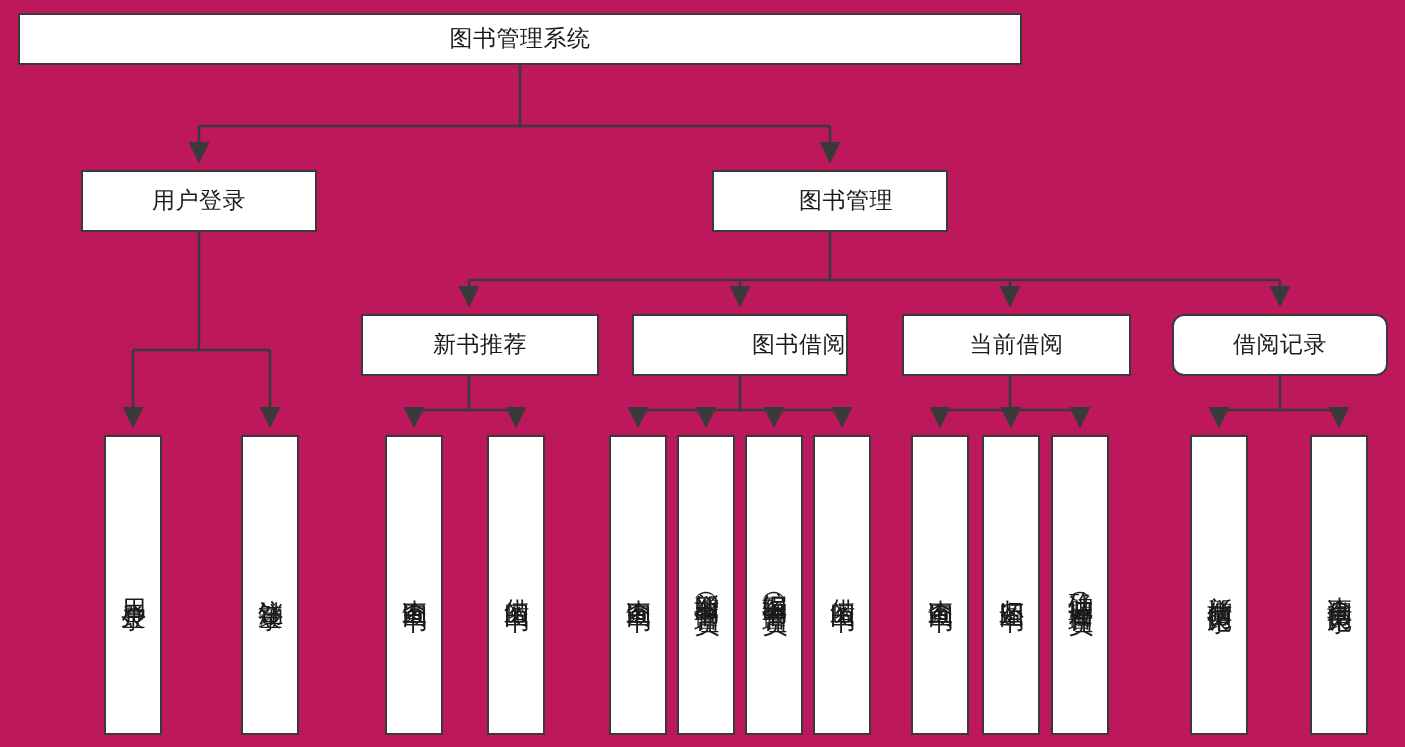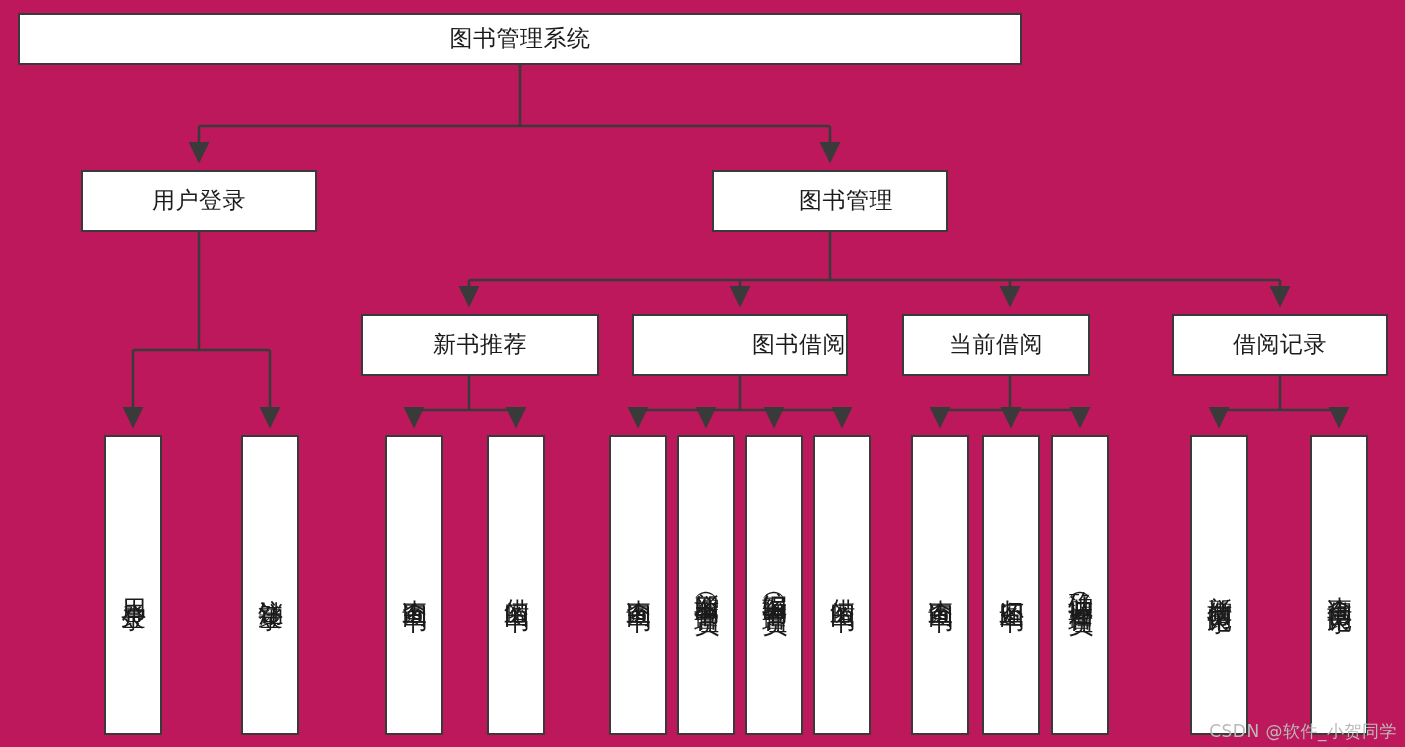--- a/index.html
+++ b/index.html
@@ -131,24 +131,24 @@
       </div>
       <div class="node horiz" style="left: 712px; top: 170px; width: 236px; height: 62px; padding-left: 32px;">
         <span class="label">图书管理</span>
       </div>
       <div class="node horiz" style="left: 361px; top: 314px; width: 238px; height: 62px;">
         <span class="label">新书推荐</span>
       </div>
       <div class="node horiz" style="left: 632px; top: 314px; width: 216px; height: 62px; justify-content: flex-end;">
         <span class="label">图书借阅</span>
       </div>
-      <div class="node horiz" style="left: 902px; top: 314px; width: 188px; height: 62px;">
+      <div class="node horiz" style="left: 902px; top: 314px; width: 229px; height: 62px;">
         <span class="label">当前借阅</span>
       </div>
-      <div class="node horiz" style="left: 1172px; top: 314px; width: 216px; height: 62px;">
+      <div class="node horiz" style="left: 1172px; top: 314px; width: 216px; height: 62px; border-radius: 12px;">
         <span class="label">借阅记录</span>
       </div>
       <div class="node vert" style="left: 104px; top: 435px; width: 58px; height: 300px;">
         <span class="label">用户登录</span>
       </div>
       <div class="node vert" style="left: 241px; top: 435px; width: 58px; height: 300px;">
         <span class="label">注销登录</span>
       </div>
       <div class="node vert" style="left: 385px; top: 435px; width: 58px; height: 300px;">
         <span class="label">查询图书</span>
@@ -178,14 +178,13 @@
         <span class="label">确认归还（管理员）</span>
       </div>
       <div class="node vert" style="left: 1190px; top: 435px; width: 58px; height: 300px;">
         <span class="label">新增借阅记录</span>
       </div>
       <div class="node vert" style="left: 1310px; top: 435px; width: 58px; height: 300px;">
         <span class="label">查询借阅记录</span>
       </div>
     </div>
 
-  <div id="watermark">CSDN @软件_小贺同学</div>
 </div>
 
 </body></html>

